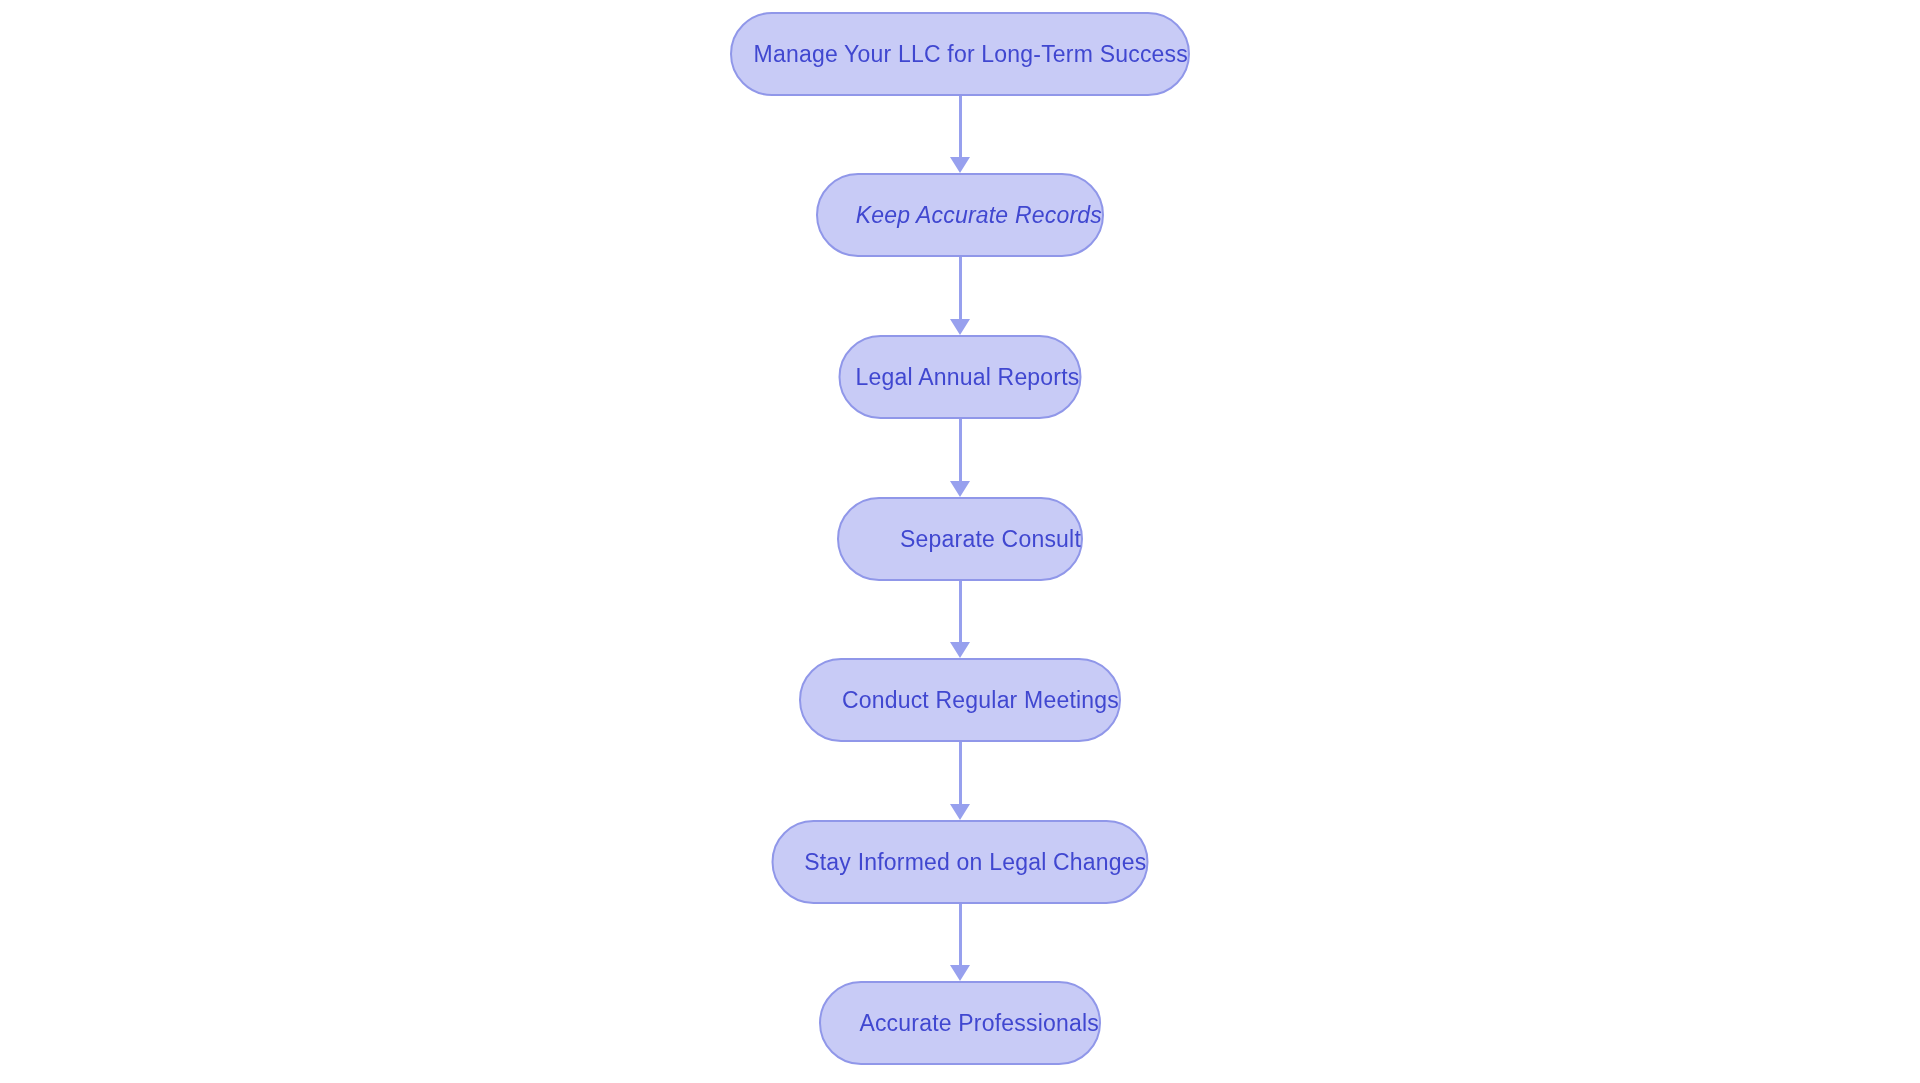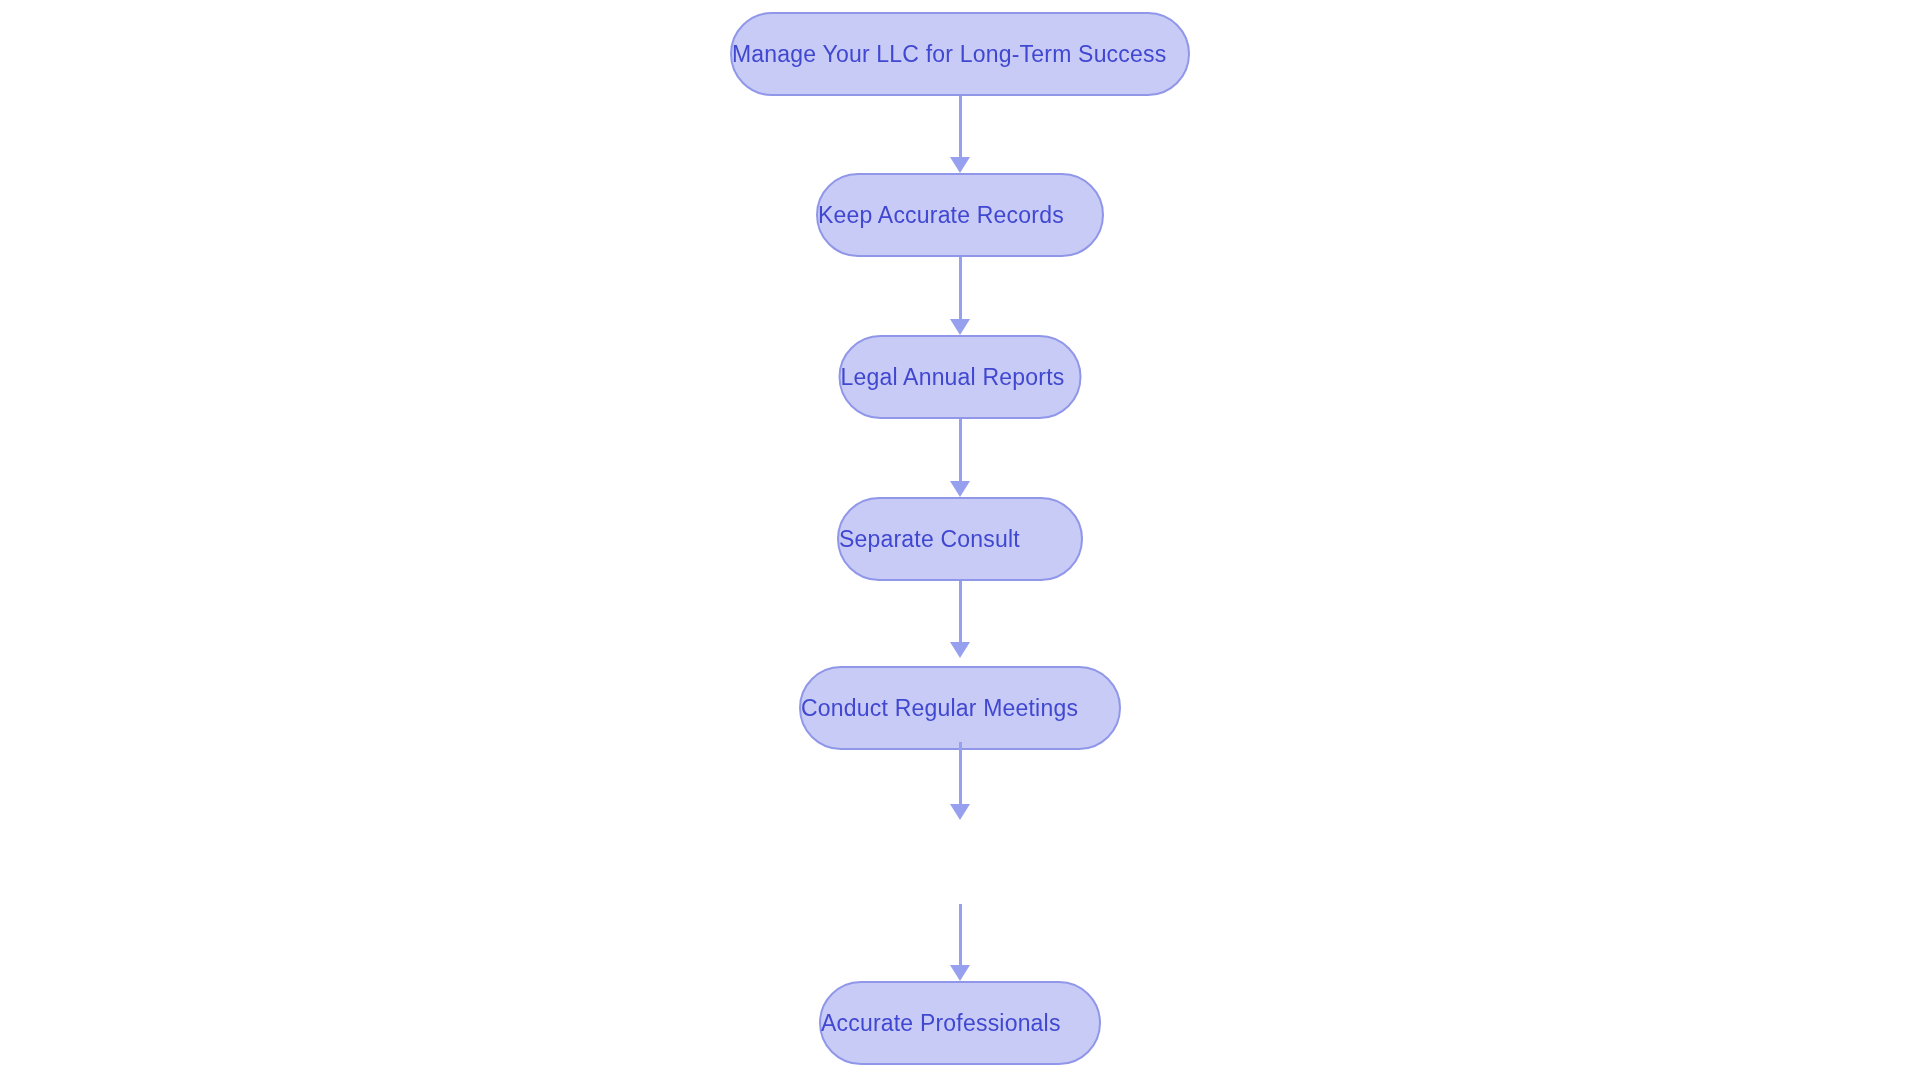--- a/index.html
+++ b/index.html
@@ -19,31 +19,31 @@
     position: absolute;
     left: 960px;
     transform: translateX(-50%);
     height: 84px;
     box-sizing: border-box;
     background: var(--node-fill, #c8cbf6);
     border: 2px solid var(--node-border, #9097e9);
     border-radius: 42px;
     display: flex;
     align-items: center;
-    justify-content: flex-start;
+    justify-content: flex-end;
     white-space: nowrap;
     color: var(--node-text, #4047d0);
     font-size: 23px;
     letter-spacing: 0.2px;
   }
   .node-0 { top: 12px;  width: 460px; }
-  .node-1 { top: 173px; width: 288px; }
+  .node-1 { top: 173px; width: 288px; font-style: italic; }
   .node-2 { top: 335px; width: 243px; }
   .node-3 { top: 497px; width: 246px; }
-  .node-4 { top: 658px; width: 322px; margin-top: 8px; }
+  .node-4 { top: 658px; width: 322px; }
   .node-5 { top: 820px; width: 377px; }
   .node-6 { top: 981px; width: 282px; }
 
   .flow-arrow {
     position: absolute;
     left: 960px;
     transform: translateX(-50%);
     display: flex;
     flex-direction: column;
     align-items: center;
@@ -110,20 +110,23 @@
 
   <div class="flow-node node-4">
     <span>Conduct Regular Meetings</span>
   </div>
 
   <div class="flow-arrow arrow-4">
     <div class="arrow-line"></div>
     <div class="arrow-head"></div>
   </div>
 
+  <div class="flow-node node-5">
+    <span>Stay Informed on Legal Changes</span>
+  </div>
 
   <div class="flow-arrow arrow-5">
     <div class="arrow-line"></div>
     <div class="arrow-head"></div>
   </div>
 
   <div class="flow-node node-6">
     <span>Accurate Professionals</span>
   </div>
 

